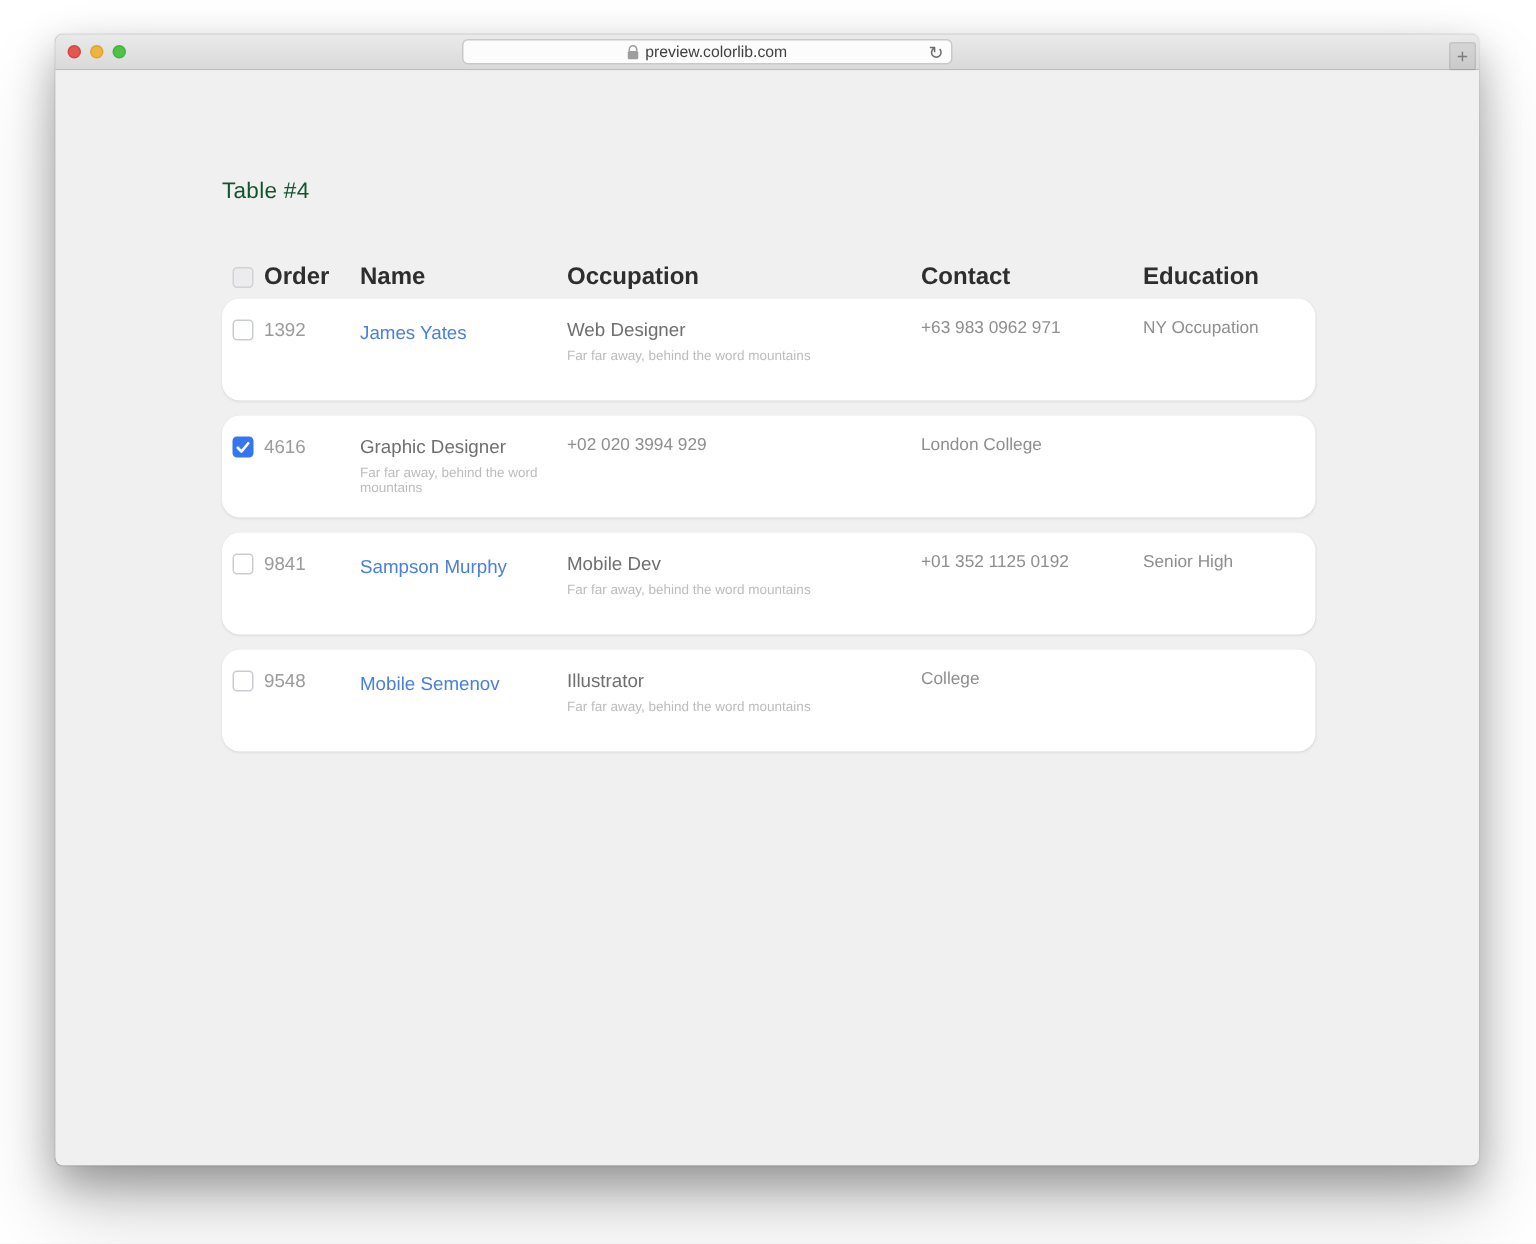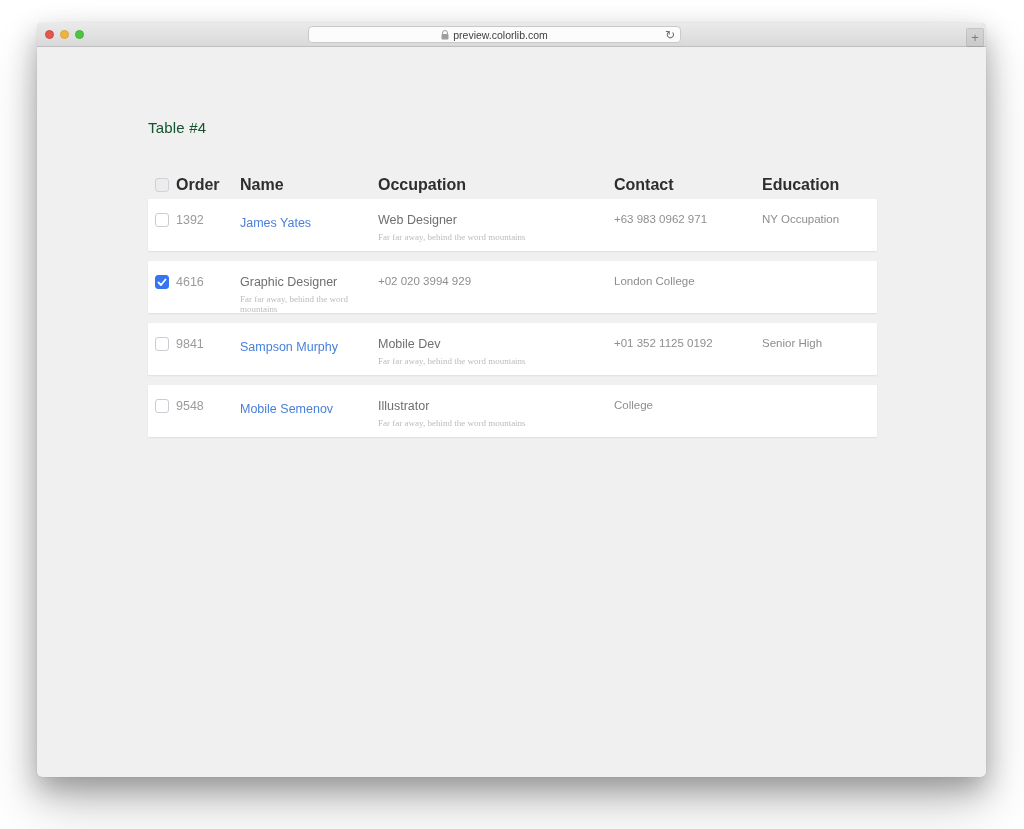--- a/index.html
+++ b/index.html
@@ -17,21 +17,21 @@
     background:linear-gradient(#eaeaea,#d9d9d9);
     border-bottom:1px solid #bfbfbf;
   }
   .traffic { position:absolute; left:8px; top:7px; display:flex; gap:6px; }
   .light { width:9px; height:9px; border-radius:50%; }
   .light.red    { background:#e2574e; border:0.5px solid #ce4a42; }
   .light.yellow { background:#eeb43c; border:0.5px solid #dba435; }
   .light.green  { background:#4fc344; border:0.5px solid #45b13c; }
 
   .urlbar {
-    position:absolute; left:271px; top:3px; width:373px; height:17px;
+    position:absolute; left:271px; top:3px; width:327px; height:17px;
     background:#fcfcfc; border:1px solid #c9c9c9; border-radius:4px;
     display:flex; align-items:center; justify-content:center;
     font-size:10.5px; color:#404040;
   }
   .lock-icon { margin-right:4px; display:inline-flex; opacity:0.65; }
   .refresh { position:absolute; right:5px; top:0; height:15px; display:flex;
              align-items:center; font-size:12px; color:#6d6d6d; cursor:default; }
   .newtab {
     position:absolute; right:2px; top:5px; width:18px; height:19px;
     background:rgba(0,0,0,0.07); border:1px solid rgba(0,0,0,0.08); border-radius:2px;
@@ -48,40 +48,40 @@
 
   .grid {
     display:grid; width:729px;
     grid-template-columns:28px 64px 138px 236px 148px 1fr;
   }
   .thead { position:absolute; left:111px; top:126px; height:24px; align-items:center; }
   .th { font-size:16px; font-weight:bold; color:#2e2e2e; }
 
   .rows { position:absolute; left:111px; top:152px; display:flex; flex-direction:column; gap:10px; }
   .card {
-    width:729px; height:52px; background:#ffffff; border-radius:1px;
+    width:729px; height:68px; background:#ffffff; border-radius:12px;
     box-shadow:0 1px 2px rgba(0,0,0,0.07), 0 0 1px rgba(0,0,0,0.04);
   }
   .card .cell { padding-top:14px; }
   .cb-cell { padding-left:7px; }
   .thead .cb-cell { padding-top:0; }
 
   .checkbox {
     display:block; width:14px; height:14px; border-radius:3px;
     background:#ffffff; border:1px solid #c9cdd2; cursor:pointer;
   }
   .checkbox.header { background:#ececee; border-color:#d2d2d4; }
   .checkbox svg { display:none; }
   .checkbox.checked { background:#3575f0; border-color:#3575f0; }
   .checkbox.checked svg { display:block; }
 
   .order { font-size:12.5px; color:#9b9b9b; }
   .name  { font-size:12.5px; color:#4a80d9; text-decoration:none; cursor:pointer; }
   .occ-main { font-size:12.5px; color:#6f6f6f; line-height:14px; }
-  .occ-note { font-size:9px; color:#bcbcbc; margin-top:5px;font-family:Liberation Serif, serif; }
+  .occ-note { font-size:9px; color:#bcbcbc; margin-top:5px; }
   .contact, .education { font-size:11.5px; color:#8e8e8e; }
 </style>
 </head>
 <body>
 
 <div class="window">
   <div class="titlebar">
     <div class="traffic">
       <span class="light red"></span>
       <span class="light yellow"></span>

